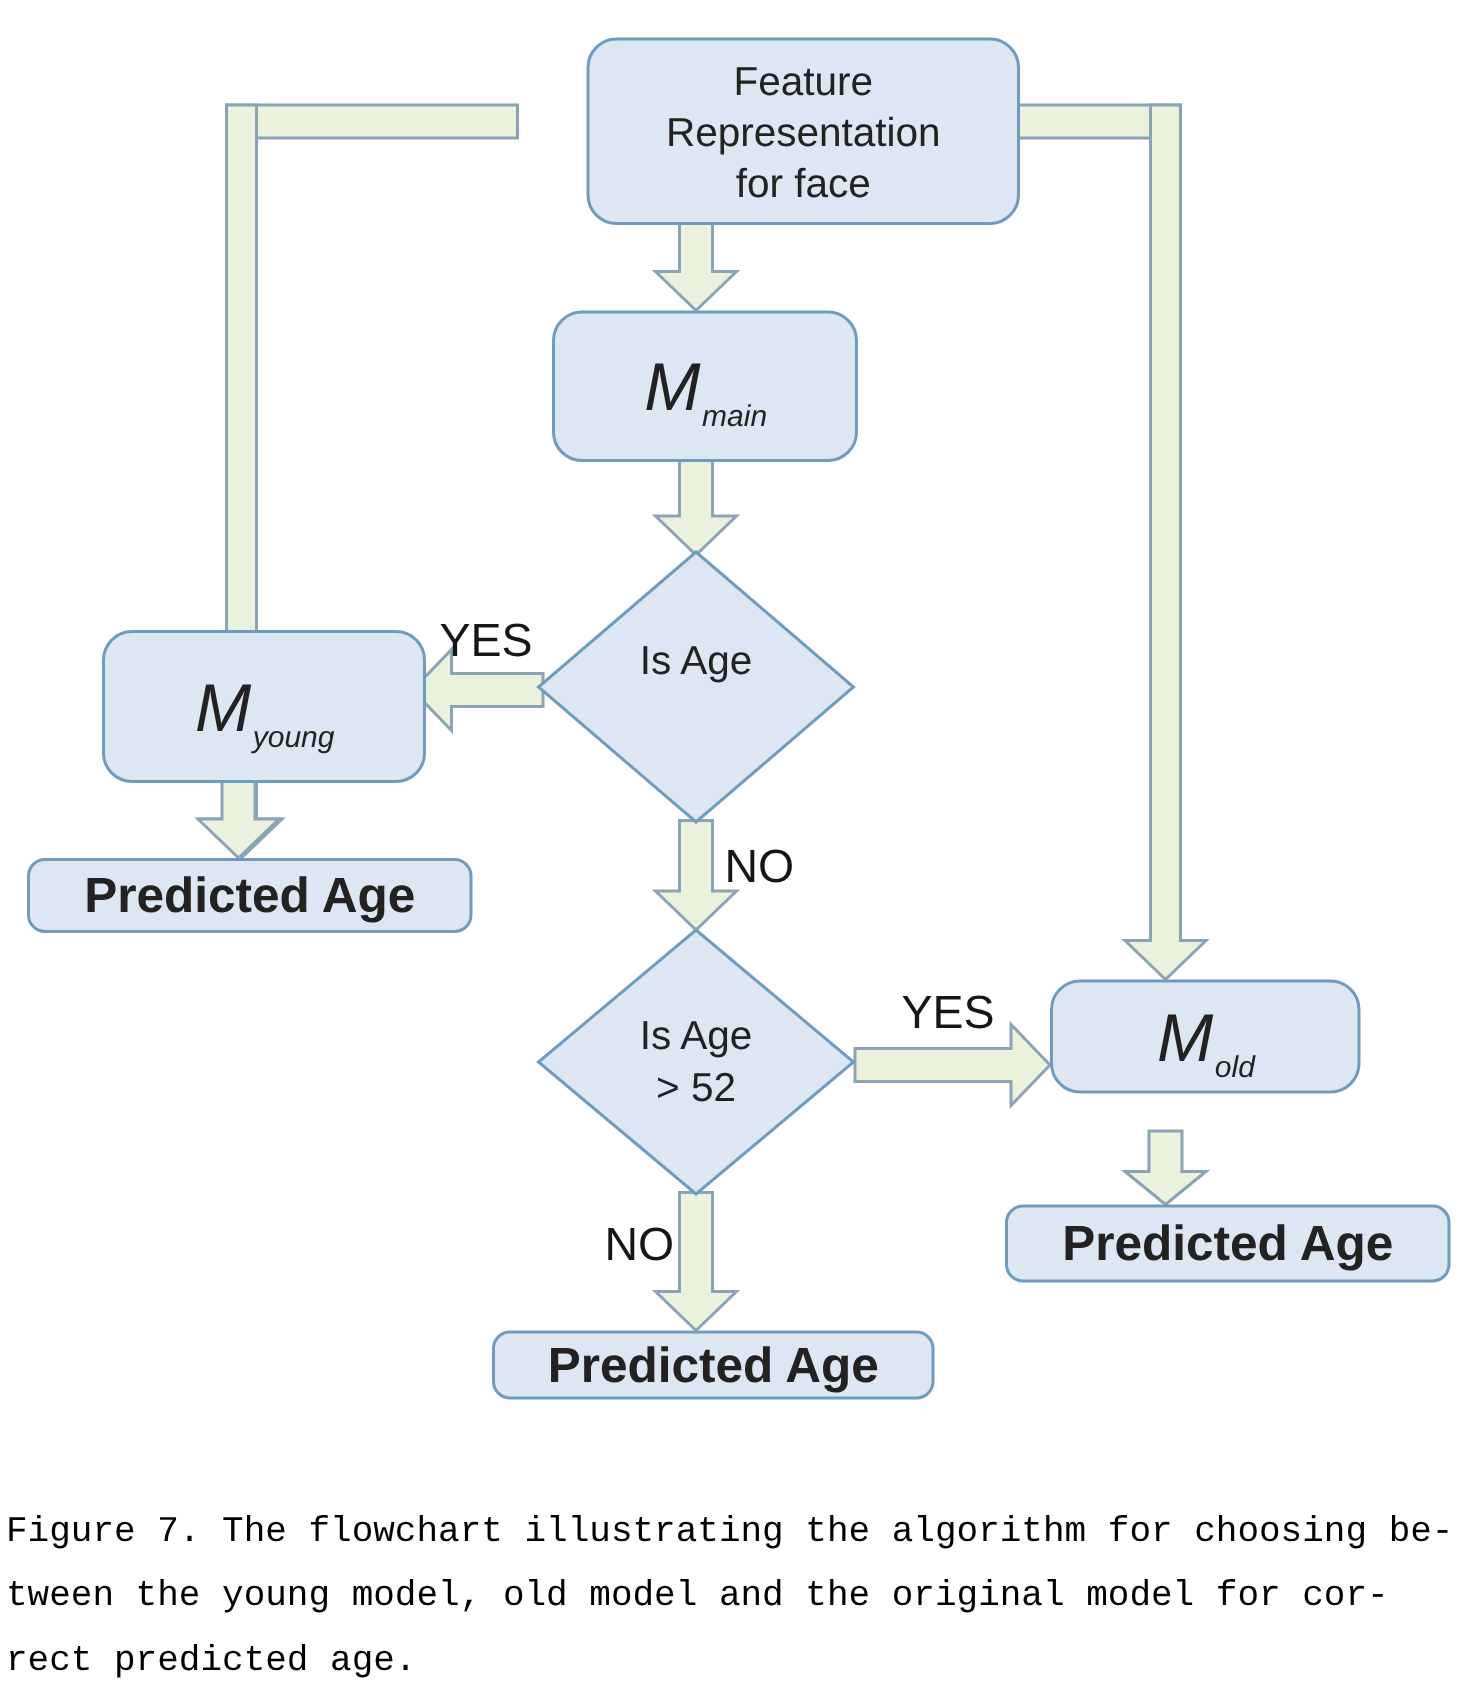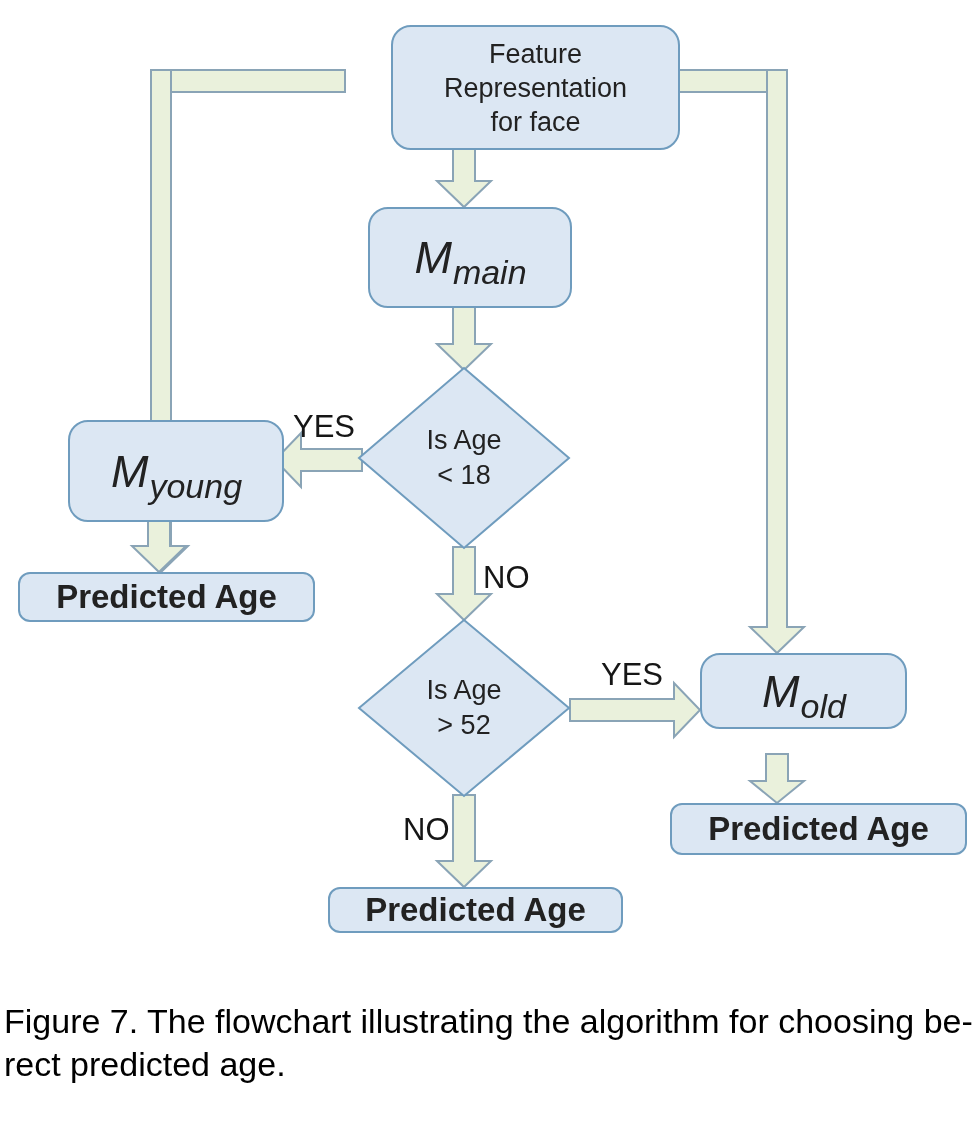--- a/index.html
+++ b/index.html
@@ -15,27 +15,27 @@
   .figure{position:absolute;left:0;top:0;width:980px;height:960px;}
   .connector-layer{position:absolute;left:0;top:0;}
   .conn{fill:var(--arrow-fill);stroke:var(--arrow-border);stroke-width:2;}
   .dmd{fill:var(--node-fill);stroke:var(--node-border);stroke-width:2;}
   .node{position:absolute;box-sizing:border-box;background:var(--node-fill);
         border:2px solid var(--node-border);color:var(--text-color);
         display:flex;align-items:center;justify-content:center;text-align:center;}
   .feature{border-radius:20px;flex-direction:column;font-size:27px;line-height:34px;}
   .model{border-radius:20px;}
   .mlabel{font-style:italic;font-size:45px;line-height:1;}
-  .msub{font-style:italic;font-size:34px;line-height:1;position:relative;top:11px;left:1px;}
+  .msub{font-style:italic;font-size:20px;line-height:1;position:relative;top:11px;left:1px;}
   .pred{border-radius:12px;font-weight:600;font-size:33px;text-align:right;}
   .dtext{position:absolute;text-align:center;font-size:27px;line-height:35px;
          color:var(--text-color);}
   .edge-label{position:absolute;font-size:31px;color:#161616;}
   .caption{position:absolute;left:4px;top:1000px;width:976px;color:#000000;
-           font-family:Liberation Sans, sans-serif;font-size:34px;line-height:43px;}
+           font-family:Liberation Mono, monospace;font-size:24px;line-height:43px;}
   .caption div{white-space:nowrap;}
 </style>
 </head>
 <body>
 
 <div class="figure">
 
   <svg class="connector-layer" width="980" height="960" viewBox="0 0 980 960">
 
     <polygon class="conn" points="151,70 345,70 345,92 151,92"></polygon>
@@ -81,30 +81,30 @@
   <div class="node pred" style="left:670px;top:803px;width:297px;height:52px;">
     <span>Predicted Age</span>
   </div>
 
   <div class="node pred" style="left:328px;top:887px;width:295px;height:46px;">
     <span>Predicted Age</span>
   </div>
 
   <div class="dtext" style="left:384px;top:423px;width:160px;">
     <div>Is Age</div>
-    <div>&lt; 18</div>
   </div>
   <div class="dtext" style="left:384px;top:673px;width:160px;">
     <div>Is Age</div>
     <div>&gt; 52</div>
   </div>
 
   <div class="edge-label" style="left:293px;top:409px;">YES</div>
   <div class="edge-label" style="left:483px;top:560px;">NO</div>
   <div class="edge-label" style="left:601px;top:657px;">YES</div>
   <div class="edge-label" style="left:403px;top:812px;">NO</div>
 
 </div>
 
 <div class="caption">
   <div>Figure 7. The flowchart illustrating the algorithm for choosing be-</div>
+  <div>tween the young model, old model and the original model for cor-</div>
   <div>rect predicted age.</div>
 </div>
 
 </body></html>

